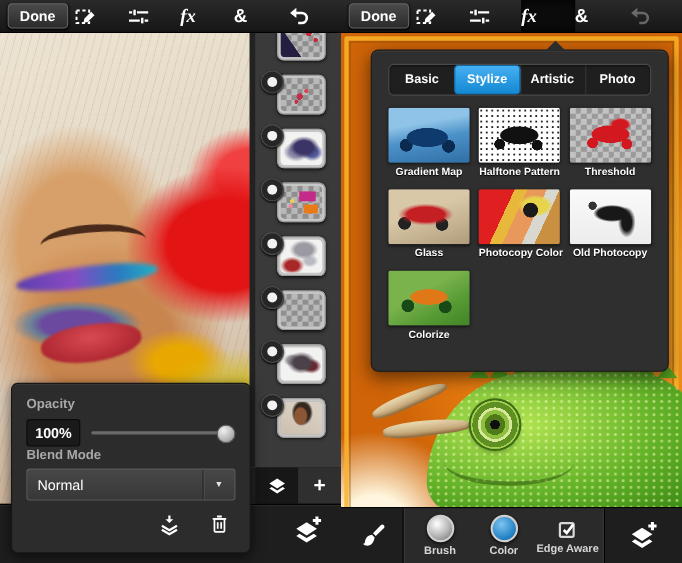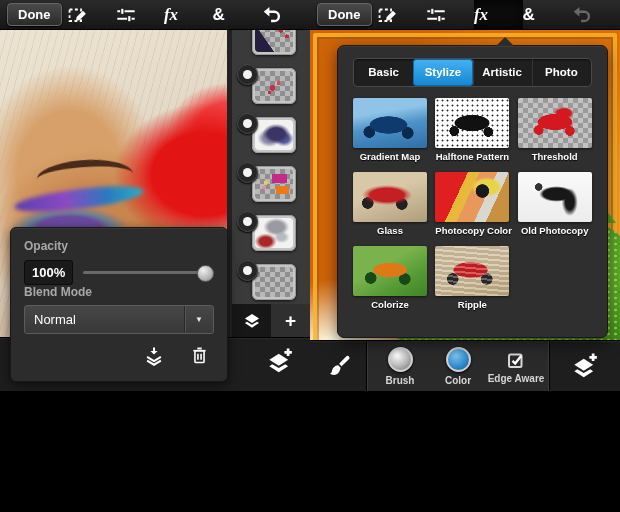--- a/index.html
+++ b/index.html
@@ -1,16 +1,16 @@
 <!DOCTYPE html>
 <html><head>
 <meta charset="utf-8">
 <style>
   html,body{margin:0;padding:0;background:#000;}
-  .app{position:relative;width:620px;height:391px;overflow:hidden;background:#000;
+  .app{position:relative;width:620px;height:512px;overflow:hidden;background:#000;
        font-family:"Liberation Sans",sans-serif;-webkit-font-smoothing:antialiased;}
   .screen{position:absolute;top:0;bottom:0;width:310px;overflow:hidden;background:#111;}
   .screen.left{left:0;}
   .screen.right{left:310px;box-shadow:inset 2px 0 0 #000;}
 
   
   .toolbar{position:absolute;top:0;left:0;right:0;height:29px;display:flex;align-items:center;
            background:linear-gradient(#2a2a2a,#161616);border-bottom:1px solid #000;z-index:30;}
   .done-btn{flex:0 0 auto;margin:0 5px 0 7px;padding:3px 10px;border-radius:4px;color:#fff;
             font-size:13px;font-weight:bold;background:linear-gradient(#4a4a4a,#2b2b2b);
@@ -438,24 +438,20 @@
           <figcaption class="fx-name">Photocopy Color</figcaption>
         </figure>
         <figure class="fx-item">
           <div class="fx-thumb e5"></div>
           <figcaption class="fx-name">Old Photocopy</figcaption>
         </figure>
         <figure class="fx-item">
           <div class="fx-thumb e7"></div>
           <figcaption class="fx-name">Colorize</figcaption>
         </figure>
-        <figure class="fx-item">
-          <div class="fx-thumb e8"></div>
-          <figcaption class="fx-name">Ripple</figcaption>
-        </figure>
       </div>
     </div>
 
     <div class="bottom-bar rb">
       <span class="brush-tool">
         <svg width="26" height="26" viewBox="0 0 24 24" fill="#fff">
             <path d="M13 10 19.5 3.2c.7-.75 1.9-.78 2.6-.05.73.73.7 1.9-.05 2.6L15.3 12.3z"></path>
             <path d="M12.2 11.2c-3.2.4-5.4 2.2-6 6.3-.1.8-.9 1.3-1.7 1.3 1.4 1.7 4.3 2 6.3.9 2-1.2 3-3.2 3.6-6.2z"></path>
           </svg>
       </span>

